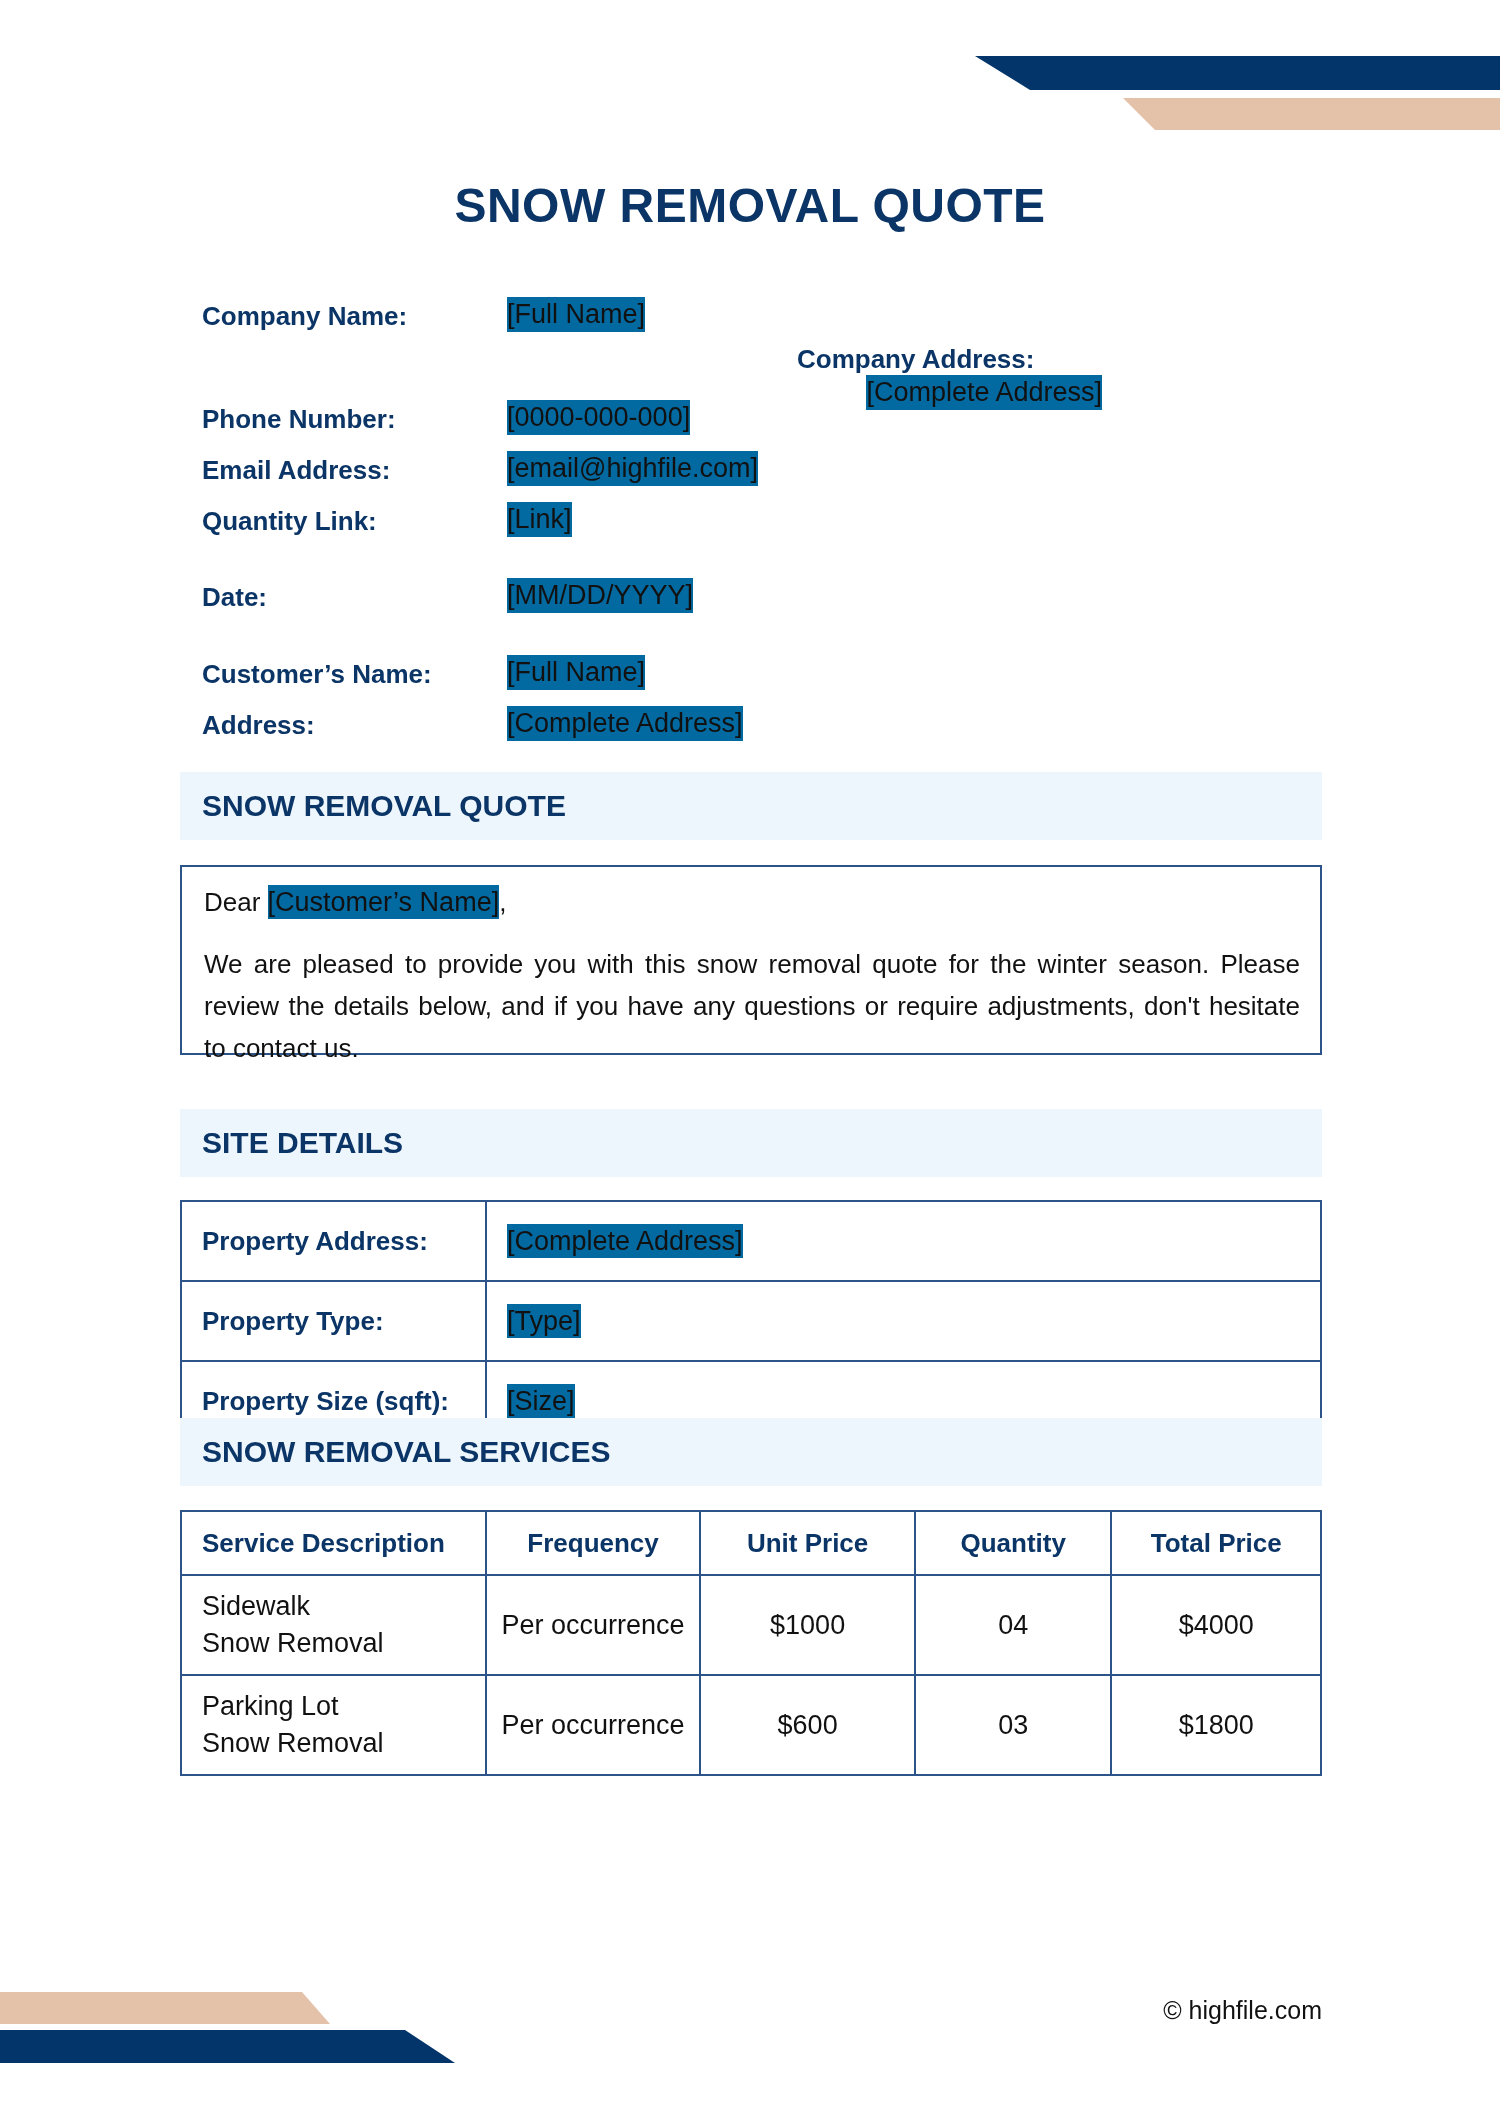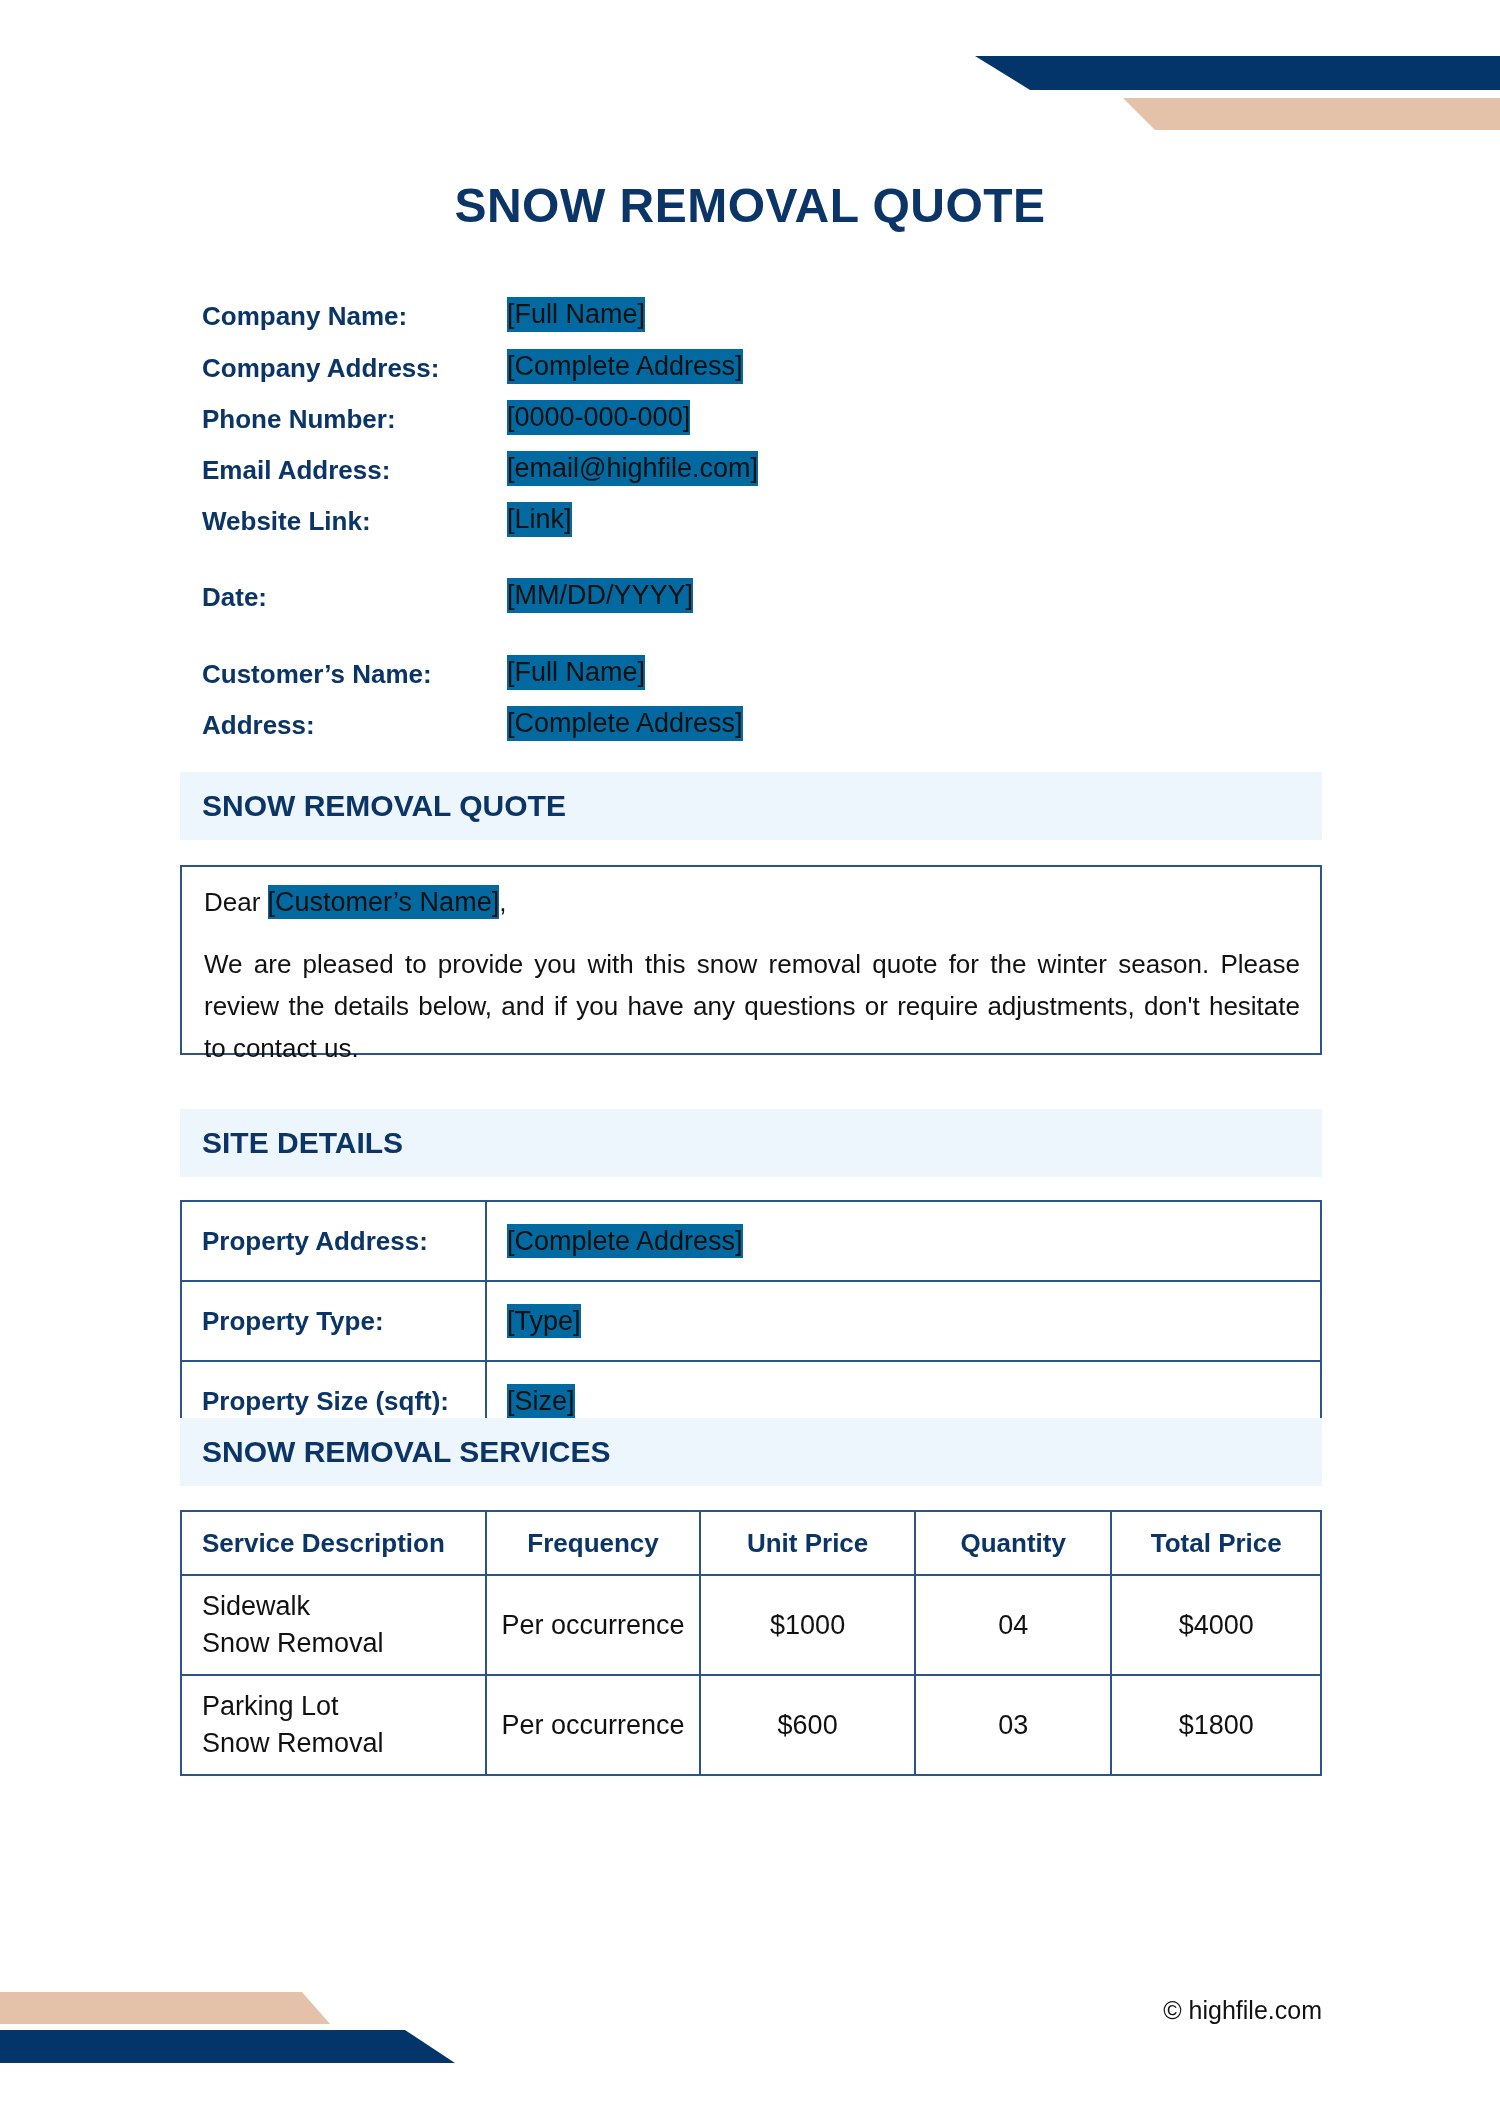--- a/index.html
+++ b/index.html
@@ -126,34 +126,34 @@
     <polygon points="0,40 405,40 455,73 0,73" fill="#03346a"></polygon>
   </svg>
 </div>
 
 <div class="footer-copy">© highfile.com</div>
 
 <div class="info-row" style="left: 202px; top: 292px; position: absolute;">
     <span class="info-label">Company Name:</span>
     <span class="hl">[Full Name]</span>
   </div>
-<div class="info-row" style="left: 202px; top: 344px; position: absolute;">
+<div class="info-row" style="left: 202px; top: 344px; position: absolute; flex-direction: column;">
     <span class="info-label">Company Address:</span>
     <span class="hl">[Complete Address]</span>
   </div>
 <div class="info-row" style="left: 202px; top: 395px; position: absolute;">
     <span class="info-label">Phone Number:</span>
     <span class="hl">[0000-000-000]</span>
   </div>
 <div class="info-row" style="left: 202px; top: 446px; position: absolute;">
     <span class="info-label">Email Address:</span>
     <span class="hl">[email@highfile.com]</span>
   </div>
 <div class="info-row" style="left: 202px; top: 497px; position: absolute;">
-    <span class="info-label">Website Link:</span>
+    <span class="info-label">Quantity Link:</span>
     <span class="hl">[Link]</span>
   </div>
 <div class="info-row" style="left: 202px; top: 573px; position: absolute;">
     <span class="info-label">Date:</span>
     <span class="hl">[MM/DD/YYYY]</span>
   </div>
 <div class="info-row" style="left: 202px; top: 650px; position: absolute;">
     <span class="info-label">Customer’s Name:</span>
     <span class="hl">[Full Name]</span>
   </div>

